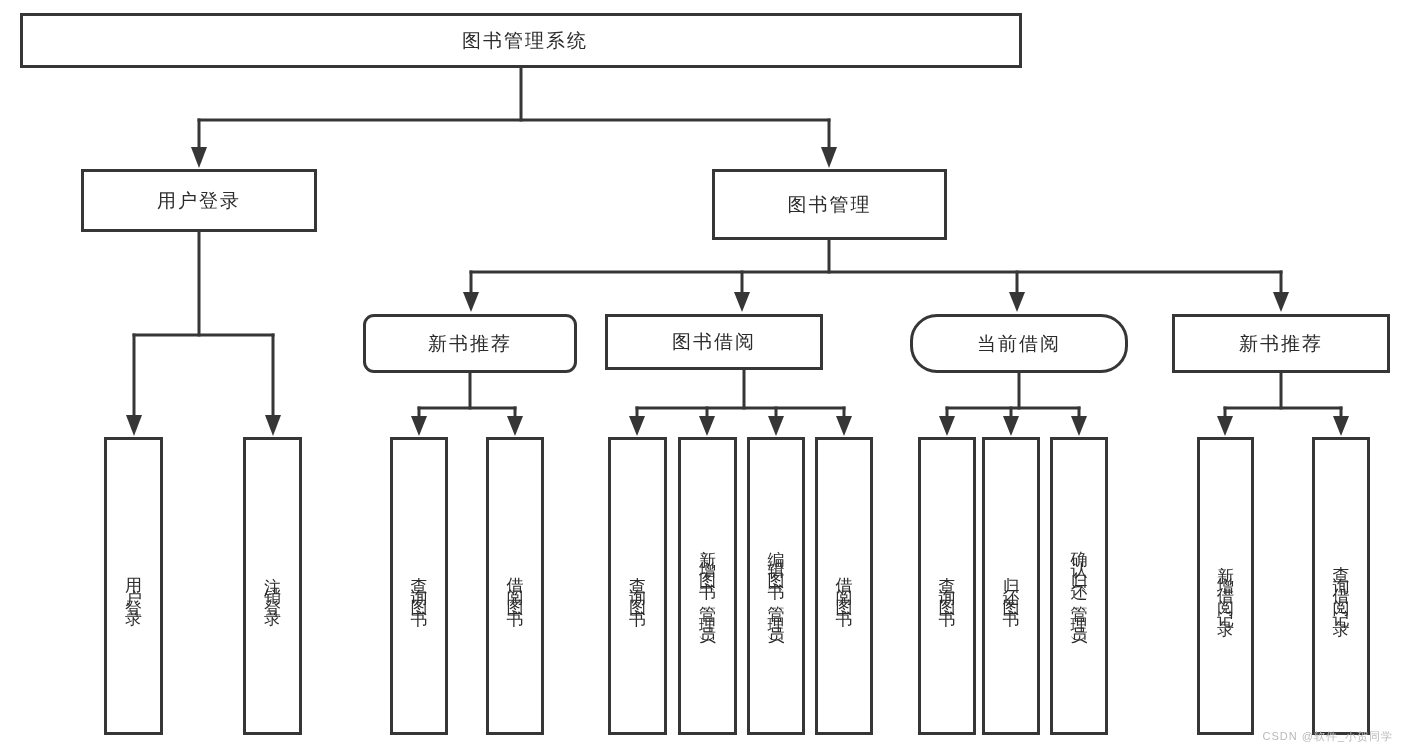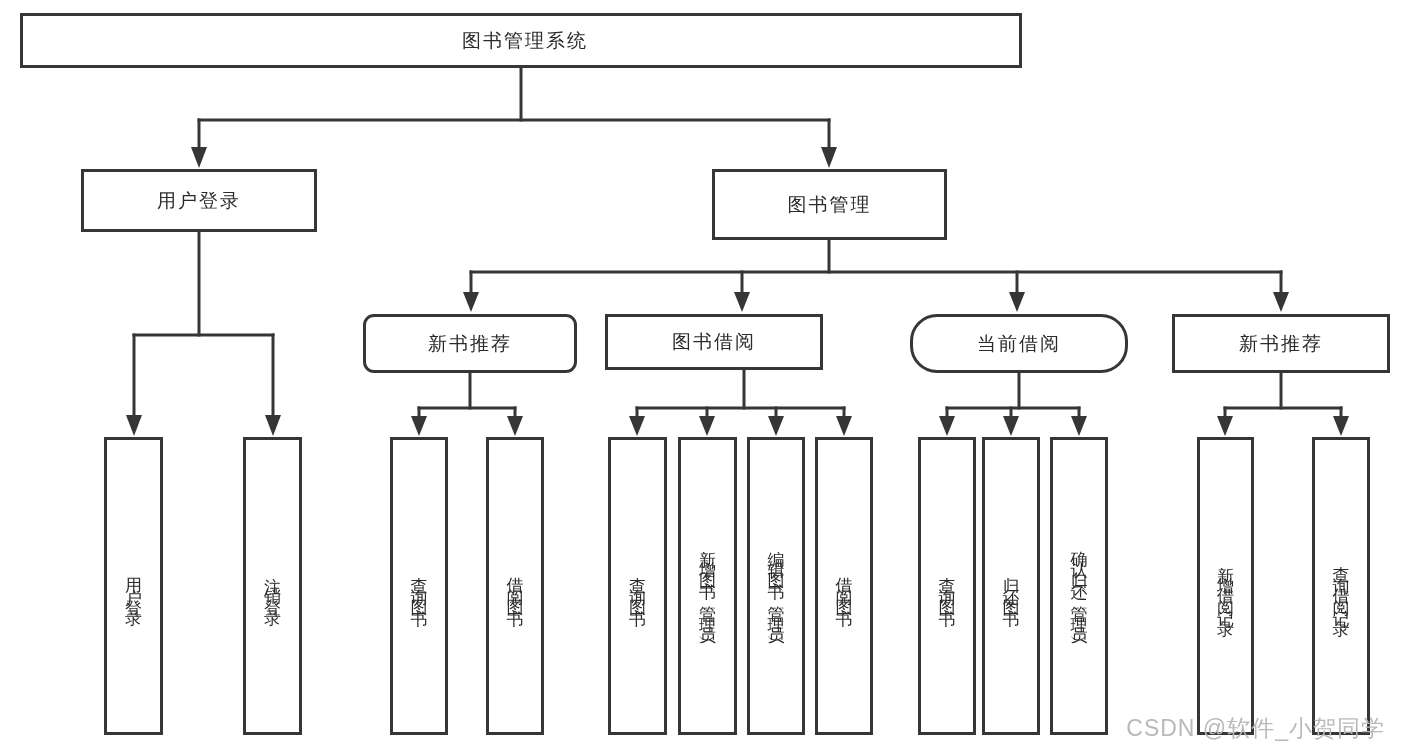--- a/index.html
+++ b/index.html
@@ -29,22 +29,22 @@
   .vnode .vtext{
     writing-mode:vertical-rl;
     text-orientation:mixed;
     font-size:17px;
     letter-spacing:11px;
     white-space:nowrap;
     color:var(--text);
   }
   .watermark{
     position:absolute;
-    right:20px;bottom:3px;
-    font-size:23px;
+    right:12px;bottom:3px;
+    font-size:11px;
     letter-spacing:1px;
     color:#b9b9bb;
     pointer-events:none;
   }
 </style>
 </head>
 <body>
 
 <div class="canvas">
 

